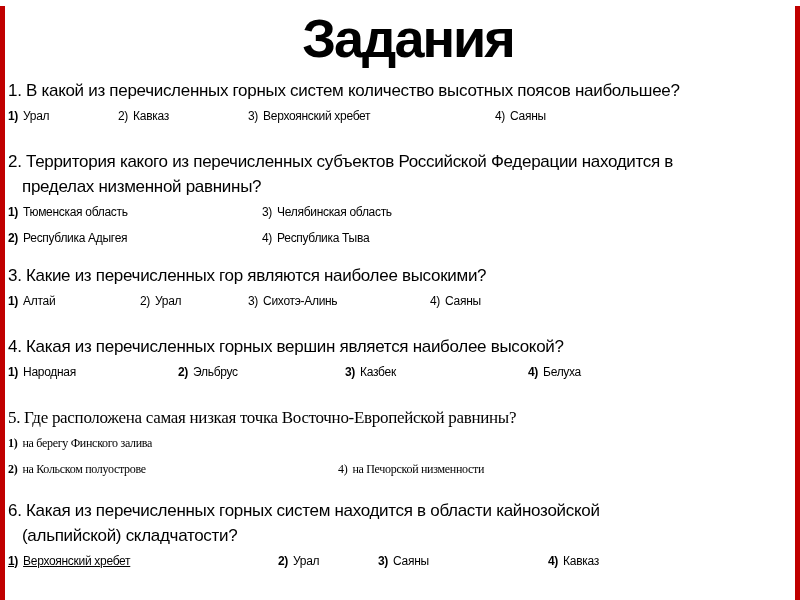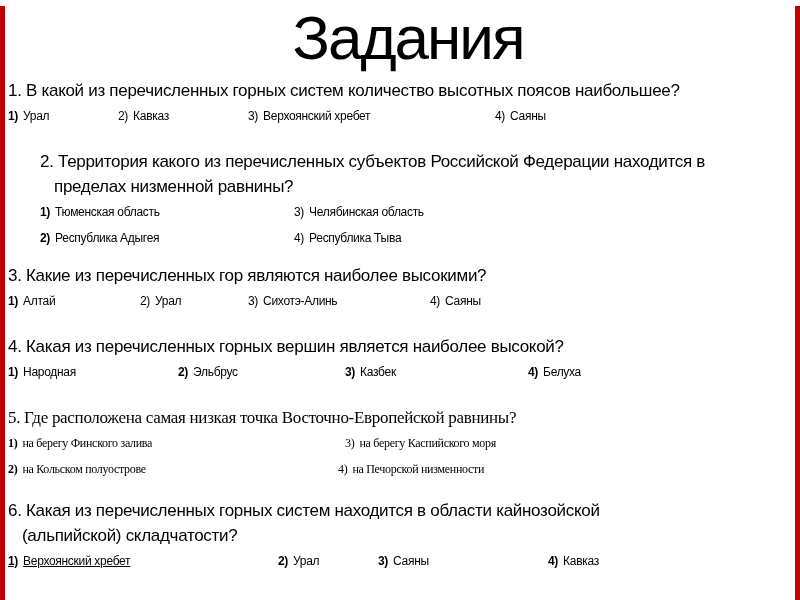--- a/index.html
+++ b/index.html
@@ -13,31 +13,31 @@
   }
   .slide { position: relative; width: 800px; height: 600px; background: #ffffff; }
 
   .edge { position: absolute; top: 0; bottom: 0; width: 5px; background: #c00000; }
   .edge.left  { left: 0; }
   .edge.right { right: 0; }
 
   .title {
     margin: 6px 0 8px 16px;
     text-align: center;
-    font-size: 62px;
+    font-size: 54px;
     line-height: 64px;
-    font-weight: 400;
+    font-weight: 700;
     letter-spacing: -2px;
   }
 
   .content { padding: 0 12px 0 8px; }
 
   .question { margin: 0; }
   .content section:nth-of-type(1) { margin-bottom: 20px; }
-  .content section:nth-of-type(2) { margin-bottom: 12px; margin-left: 32px; }
+  .content section:nth-of-type(2) { margin-bottom: 12px; }
   .content section:nth-of-type(3) { margin-bottom: 20px; }
   .content section:nth-of-type(4) { margin-bottom: 20px; }
   .content section:nth-of-type(5) { margin-bottom: 16px; font-family: Liberation Serif, serif; }
   .content section:nth-of-type(6) { margin-bottom: 0; }
 
   .q-line {
     margin: 0;
     font-size: 17px;
     line-height: 25px;
     letter-spacing: -0.3px;
@@ -128,21 +128,20 @@
         <span class="opt"><span class="mk bold">2)</span><span class="lbl">Эльбрус</span></span>
         <span class="opt"><span class="mk bold">3)</span><span class="lbl">Казбек</span></span>
         <span class="opt"><span class="mk bold">4)</span><span class="lbl">Белуха</span></span>
       </div>
     </section>
 
     <section class="question">
       <p class="q-line">5. Где расположена самая низкая точка Восточно-Европейской равнины?</p>
       <div class="opt-row r-q5a">
         <span class="opt"><span class="mk bold">1)</span><span class="lbl">на берегу Финского залива</span></span>
-        <span class="opt"><span class="mk">3)</span><span class="lbl">на берегу Каспийского моря</span></span>
       </div>
       <div class="opt-row r-q5b">
         <span class="opt"><span class="mk bold">2)</span><span class="lbl">на Кольском полуострове</span></span>
         <span class="opt"><span class="mk">4)</span><span class="lbl">на Печорской низменности</span></span>
       </div>
     </section>
 
     <section class="question">
       <p class="q-line">6. Какая из перечисленных горных систем находится в области кайнозойской</p>
       <p class="q-line indent">(альпийской) складчатости?</p>

